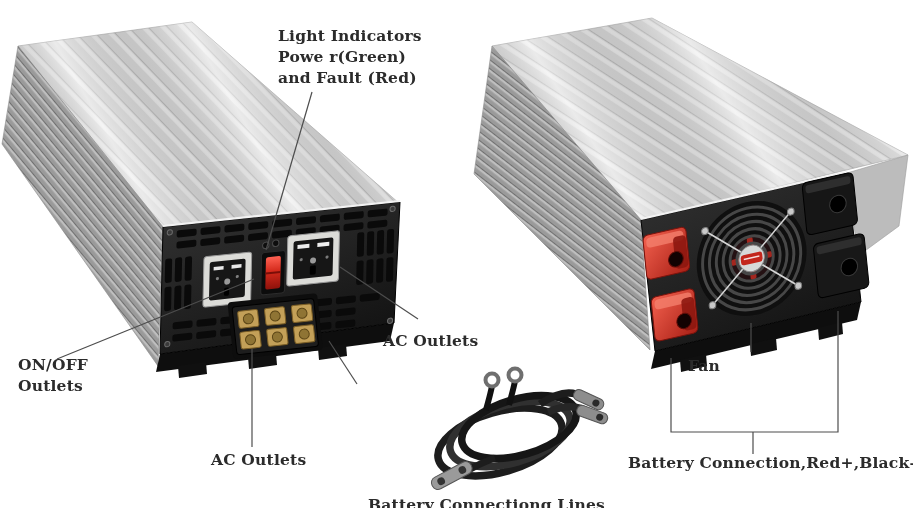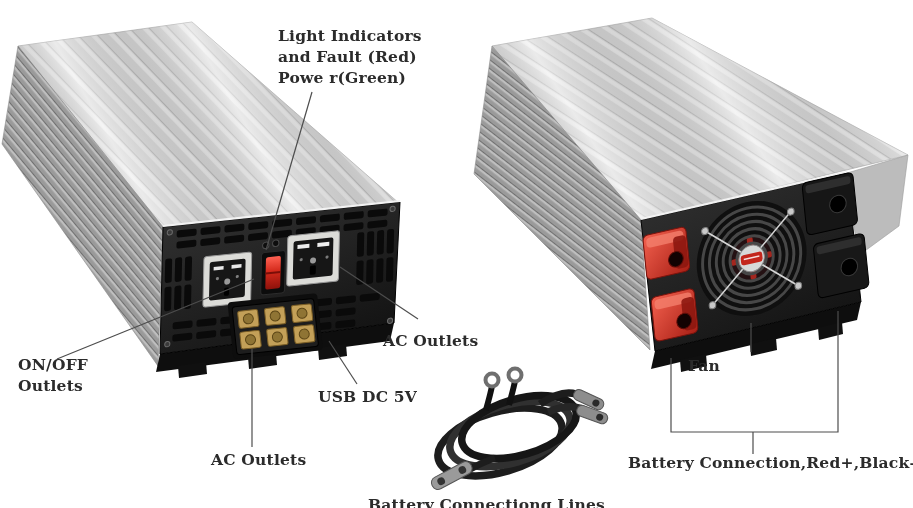--- a/index.html
+++ b/index.html
@@ -306,32 +306,31 @@
     <line x1="340" y1="253" x2="418" y2="305"></line>
     <line x1="329" y1="327" x2="357" y2="370"></line>
     <line x1="252" y1="335" x2="252" y2="433"></line>
     <line x1="751" y1="309" x2="751" y2="338"></line>
     <path d="M671,344 L671,418 L838,418 L838,297 M753,418 L753,440"></path>
   </g>
 </svg>
 
 <div class="lbl" style="left:278px;top:11px;">
   <div>Light Indicators</div>
+  <div>Powe r(Green)</div>
   <div>and Fault (Red)</div>
-  <div>Powe r(Green)</div>
 </div>
 
 <div class="lbl" style="left:18px;top:340px;">
   <div>ON/OFF</div>
   <div>Outlets</div>
 </div>
 
 <div class="lbl" style="left:383px;top:316px;">AC Outlets</div>
 
-<div class="lbl" style="left:318px;top:372px;">USB DC 5V</div>
 
 <div class="lbl" style="left:211px;top:435px;">AC Outlets</div>
 
 <div class="lbl" style="left:368px;top:480px;">Battery Connectiong Lines</div>
 
 <div class="lbl" style="left:688px;top:341px;">Fan</div>
 
 <div class="lbl" style="left:628px;top:438px;">Battery Connection,Red+,Black–</div>
 
 </div>

